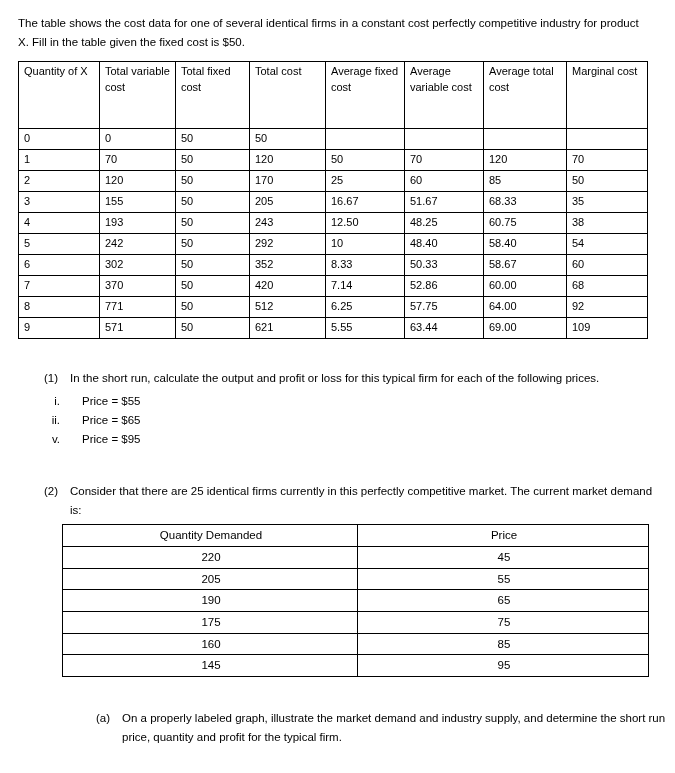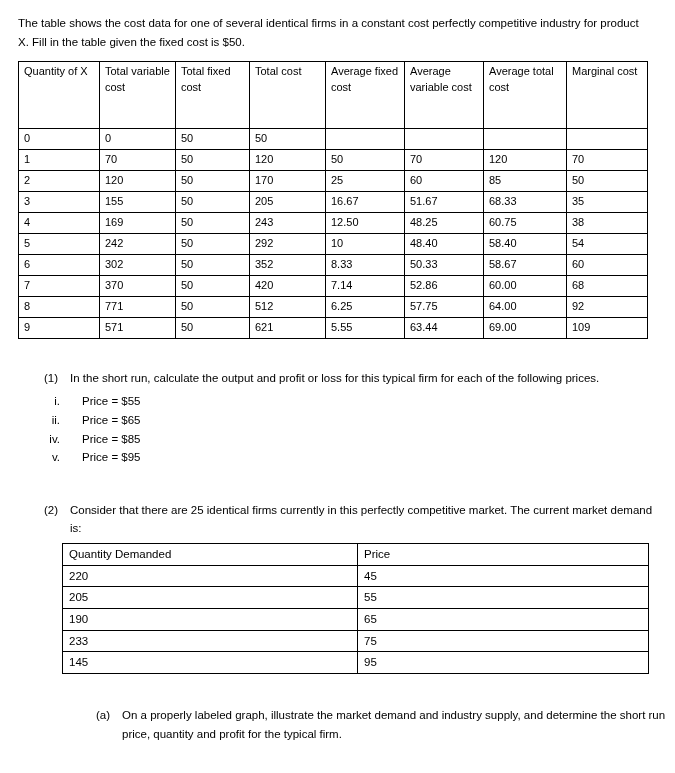--- a/index.html
+++ b/index.html
@@ -112,21 +112,21 @@
   table.demand-table {
     border-collapse: collapse;
     width: 586px;
     table-layout: fixed;
     margin: 5px 0 0 18px;
     font-size: 11.5px;
   }
   table.demand-table th,
   table.demand-table td {
     border: 1px solid #000000;
-    text-align: left;
+    text-align: center;
     font-weight: normal;
     padding: 2px 4px 2px 6px;
     height: 15px;
     line-height: 1.45;
   }
   .dw1 { width: 295px; }
   .dw2 { width: 291px; }
 
   .sub-block {
     margin-top: 32px;
@@ -211,21 +211,21 @@
         <td>155</td>
         <td>50</td>
         <td>205</td>
         <td>16.67</td>
         <td>51.67</td>
         <td>68.33</td>
         <td>35</td>
       </tr>
       <tr>
         <td>4</td>
-        <td>169</td>
+        <td>193</td>
         <td>50</td>
         <td>243</td>
         <td>12.50</td>
         <td>48.25</td>
         <td>60.75</td>
         <td>38</td>
       </tr>
       <tr>
         <td>5</td>
         <td>242</td>
@@ -287,24 +287,20 @@
     <ul class="roman-list">
       <li>
         <span class="roman-num">i.</span>
         <span class="roman-text">Price = $55</span>
       </li>
       <li>
         <span class="roman-num">ii.</span>
         <span class="roman-text">Price = $65</span>
       </li>
       <li>
-        <span class="roman-num">iv.</span>
-        <span class="roman-text">Price = $85</span>
-      </li>
-      <li>
         <span class="roman-num">v.</span>
         <span class="roman-text">Price = $95</span>
       </li>
     </ul>
   </div>
 
   <div class="q2-block">
     <div class="q-line">
       <span class="q-marker">(2)</span>
       <span>Consider that there are 25 identical firms currently in this perfectly competitive market. The current market demand is:</span>
@@ -328,22 +324,26 @@
         </tr>
         <tr>
           <td>205</td>
           <td>55</td>
         </tr>
         <tr>
           <td>190</td>
           <td>65</td>
         </tr>
         <tr>
-          <td>233</td>
+          <td>175</td>
           <td>75</td>
+        </tr>
+        <tr>
+          <td>160</td>
+          <td>85</td>
         </tr>
         <tr>
           <td>145</td>
           <td>95</td>
         </tr>
       </tbody>
     </table>
 
     <div class="sub-block">
       <div class="sub-line">

